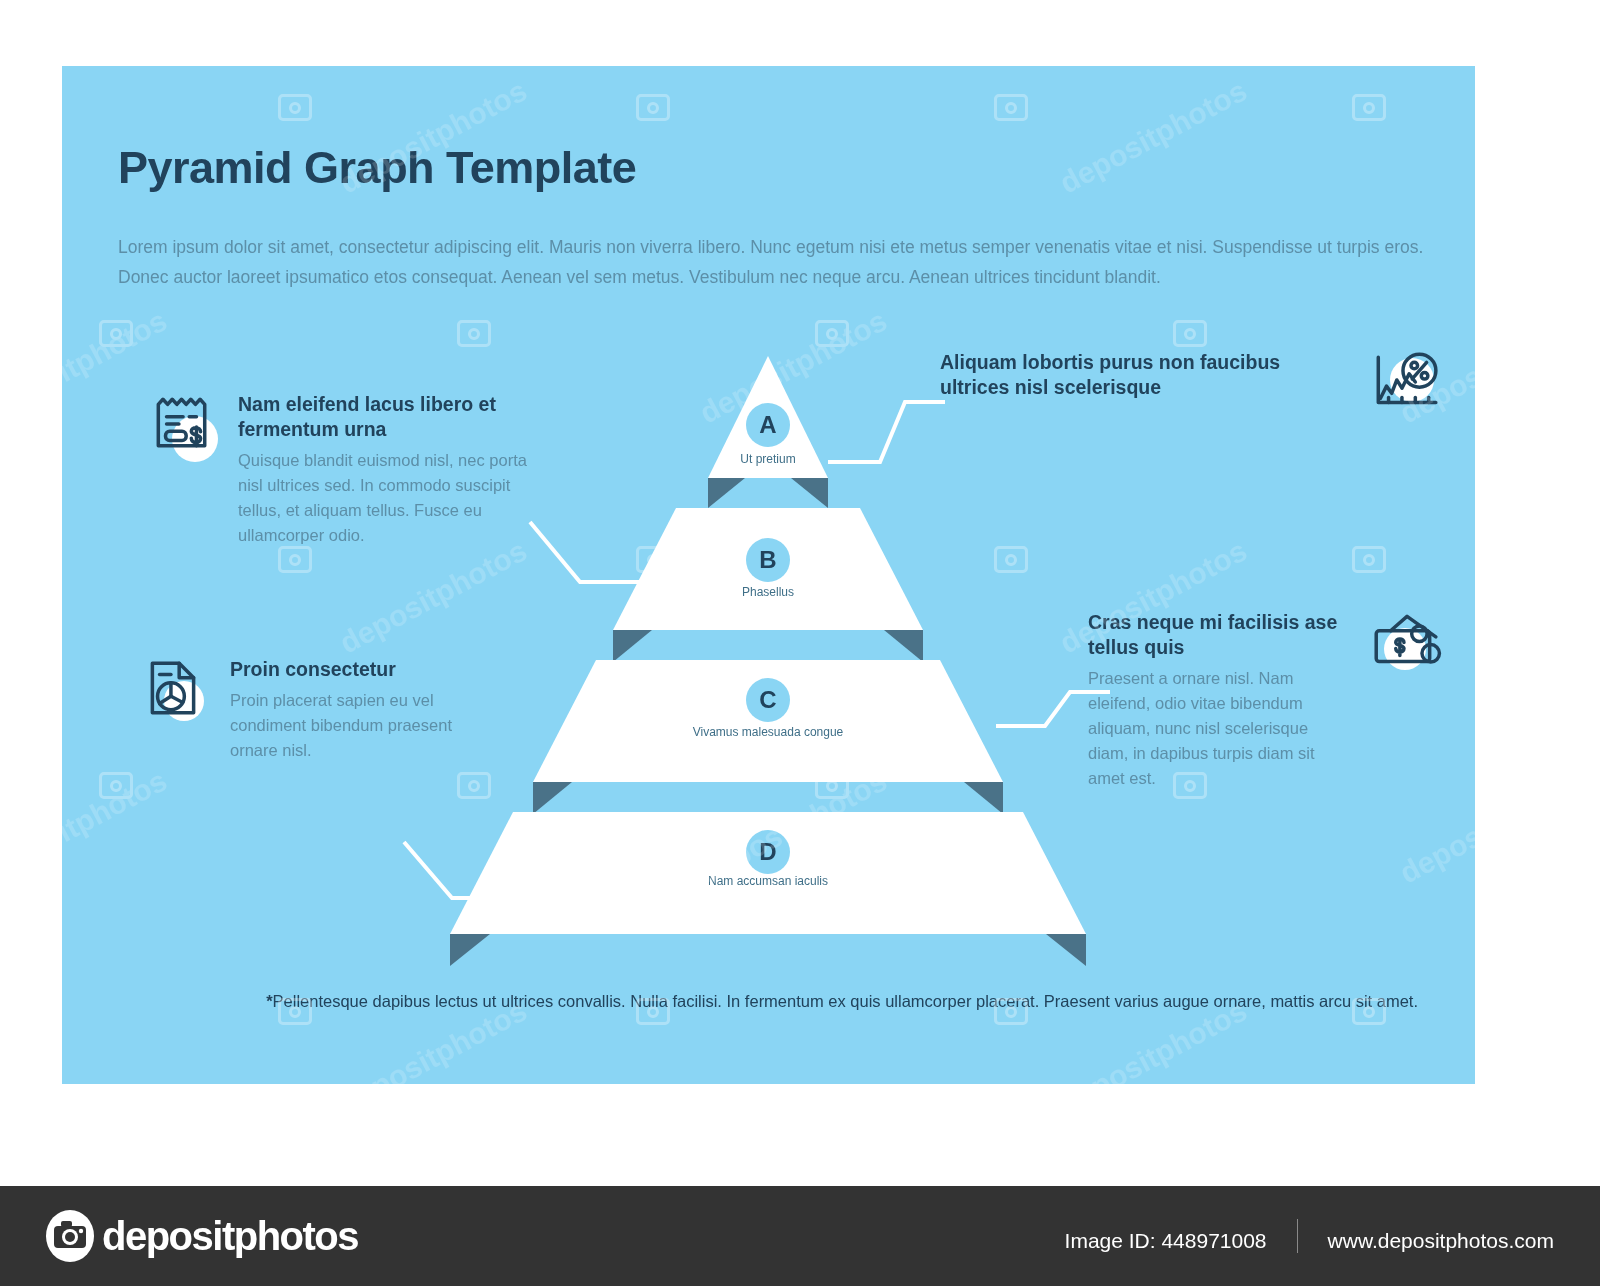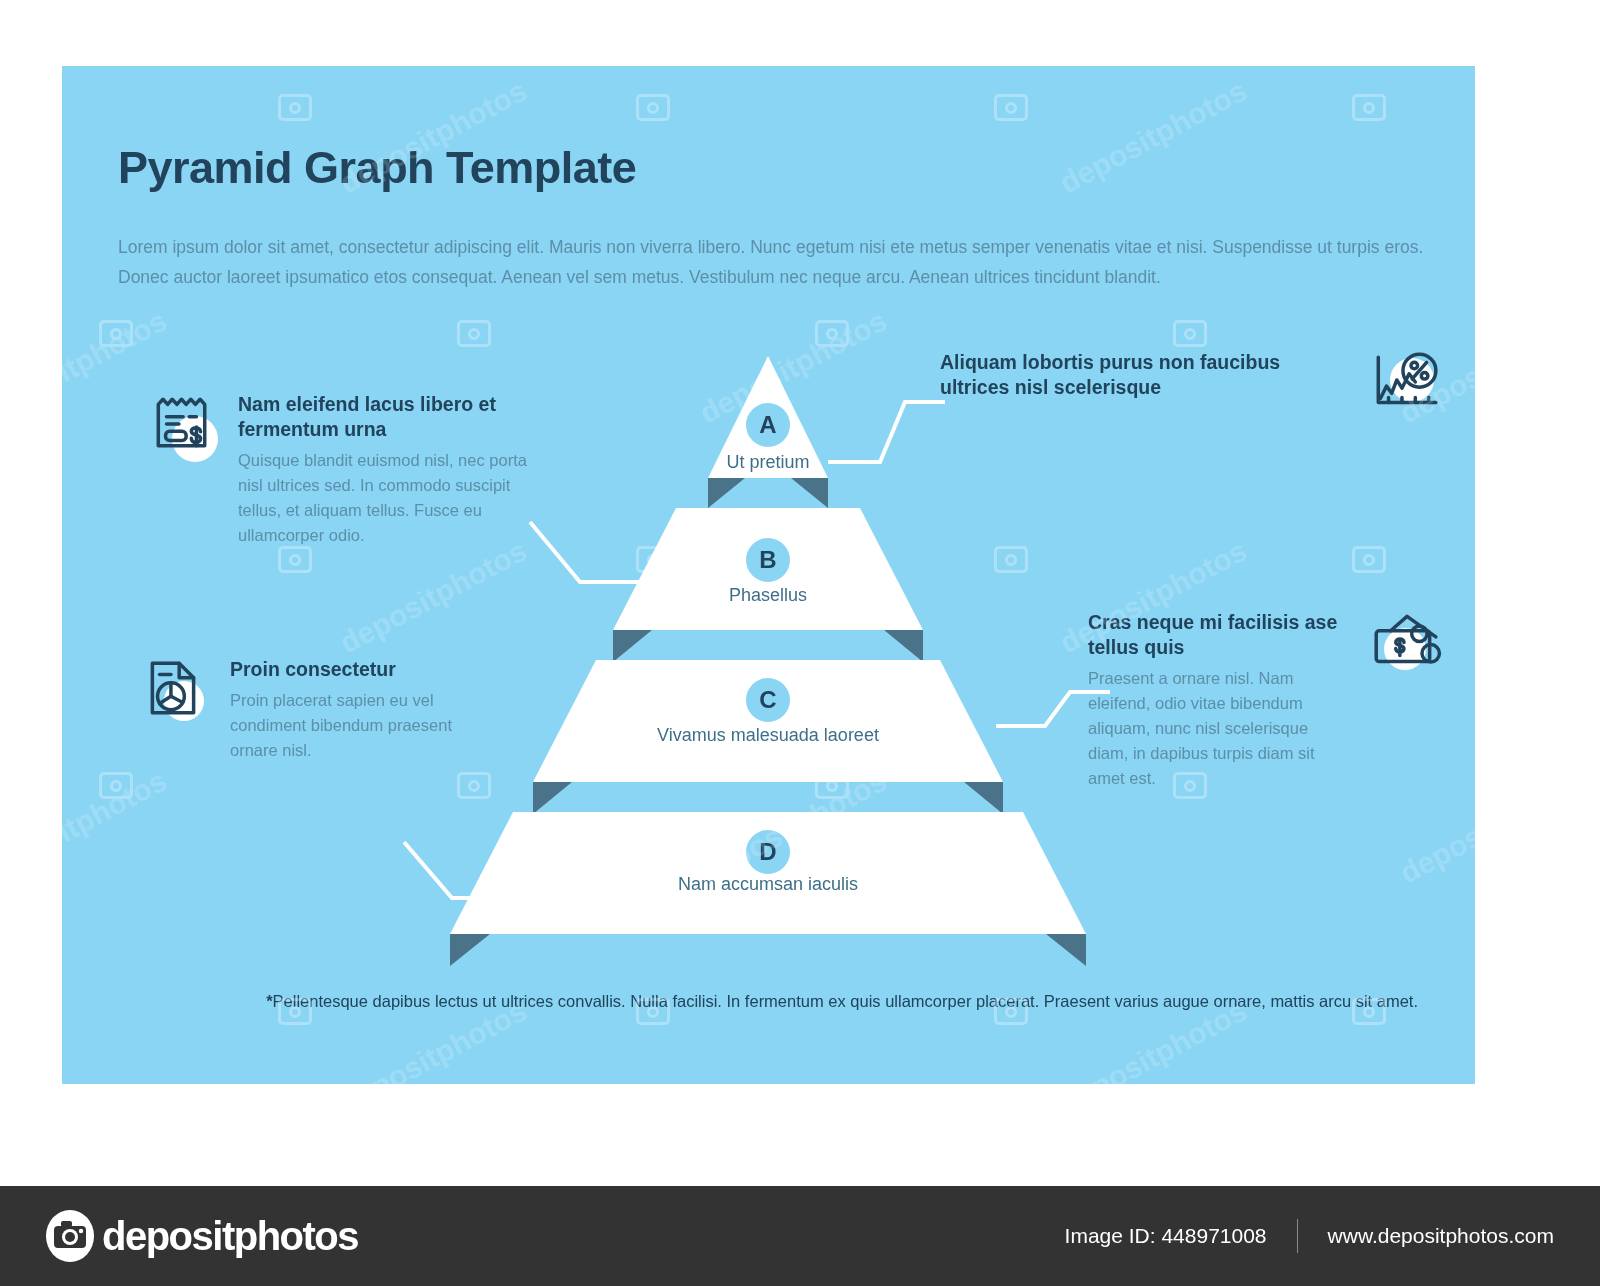--- a/index.html
+++ b/index.html
@@ -124,21 +124,21 @@
     font-size: 24px;
     font-weight: bold;
     display: flex;
     align-items: center;
     justify-content: center;
     transform: translateX(-50%);
   }
   .lvl-label {
     position: absolute;
     transform: translateX(-50%);
-    font-size: 18px;
+    font-size: 12px;
     color: #3f6f88;
     white-space: nowrap;
   }
 
   
   .footnote {
     position: absolute;
     left: 118px;
     top: 988px;
     width: 1300px;
@@ -169,21 +169,21 @@
     color: #ffffff;
     font-size: 40px;
     font-weight: bold;
     letter-spacing: -1.5px;
     margin-left: 6px;
   }
   #dp-right {
     margin-left: auto;
     margin-right: 46px;
     display: flex;
-    align-items: center;
+    align-items: flex-end;
     color: #ffffff;
     font-size: 21px;
   }
   #dp-right .sep {
     width: 1px;
     height: 34px;
     background: #8a8a8a;
     margin: 0 30px;
   }
 
@@ -264,21 +264,21 @@
     </g>
   </svg>
 
   <div class="lvl-letter" style="left:768px; top:403px;">A</div>
   <div class="lvl-label" style="left:768px; top:452px;">Ut pretium</div>
 
   <div class="lvl-letter" style="left:768px; top:538px;">B</div>
   <div class="lvl-label" style="left:768px; top:585px;">Phasellus</div>
 
   <div class="lvl-letter" style="left:768px; top:678px;">C</div>
-  <div class="lvl-label" style="left:768px; top:725px;">Vivamus malesuada laoreet</div>
+  <div class="lvl-label" style="left:768px; top:725px;">Vivamus malesuada congue</div>
 
   <div class="lvl-letter" style="left:768px; top:830px;">D</div>
   <div class="lvl-label" style="left:768px; top:874px;">Nam accumsan iaculis</div>
 
   <div class="feature f-left" id="feature-a">
     <div class="icon-wrap">
       <div class="blob"></div>
       <svg width="66" height="66" viewBox="0 0 64 64" fill="none" stroke="#21435c" stroke-width="3.4" stroke-linecap="round" stroke-linejoin="round">
         <path d="M10 14 l4.5 -5 l4.5 5 l4.5 -5 l4.5 5 l4.5 -5 l4.5 5 l4.5 -5 l4.5 5 l4.5 -5 l4.5 5 V54 H10 Z"></path>
         <line x1="18" y1="26" x2="34" y2="26"></line>

